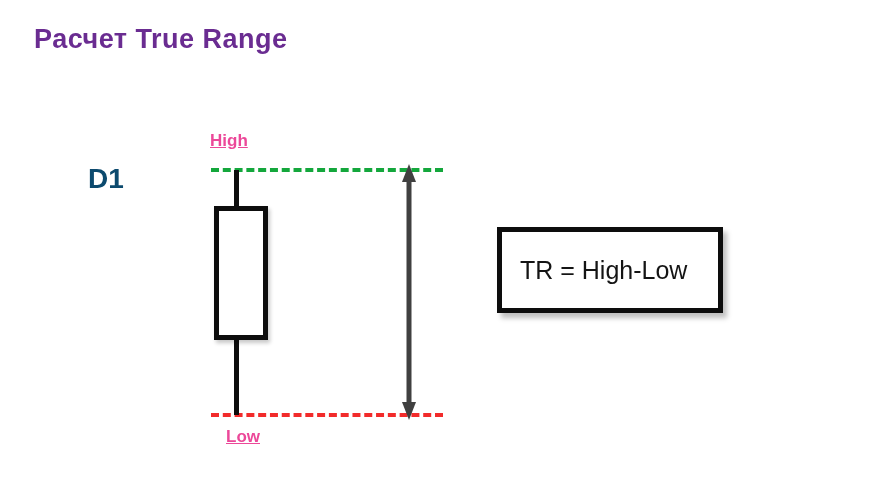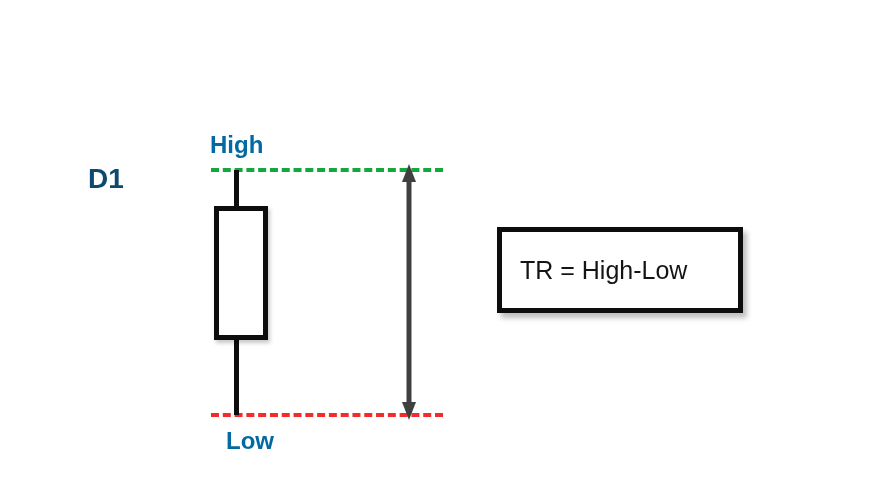--- a/index.html
+++ b/index.html
@@ -37,24 +37,25 @@
     top: 163px;
     font-size: 28px;
     font-weight: bold;
     color: #0c4a6e;
     white-space: nowrap;
   }
 
   
   .level-label {
     position: absolute;
-    font-size: 24px;
+    font-size: 17px;
     font-weight: bold;
-    color: #0369a1;
+    color: #ec4899;
     white-space: nowrap;
+    text-decoration: underline;
   }
   #high-label { left: 210px; top: 131px; }
   #low-label  { left: 212px; top: 427px; margin-left: 14px; }
 
   
   .level-line {
     position: absolute;
     left: 211px;
     width: 232px;
     height: 0;
@@ -98,41 +99,42 @@
     top: 162px;
     width: 28px;
     height: 260px;
   }
 
   
   #formula-box {
     position: absolute;
     left: 497px;
     top: 227px;
-    width: 246px;
+    width: 226px;
     height: 86px;
     box-sizing: border-box;
     background: #ffffff;
     border: 5px solid #0D0D0D;
     box-shadow: 4px 5px 5px rgba(0,0,0,0.25);
     display: flex;
     align-items: center;
   }
   #formula-text {
     padding-left: 18px;
     font-size: 25px;
     color: #141414;
     white-space: nowrap;
   }
 </style>
 </head>
 <body>
 
 <div id="slide">
 
+  <div id="slide-title">Расчет True Range</div>
 
   <div id="tf-label">D1</div>
 
   <div id="high-label" class="level-label">High</div>
 
   <div id="high-line" class="level-line"></div>
 
   <div id="low-line" class="level-line"></div>
 
   <div id="low-label" class="level-label">Low</div>

